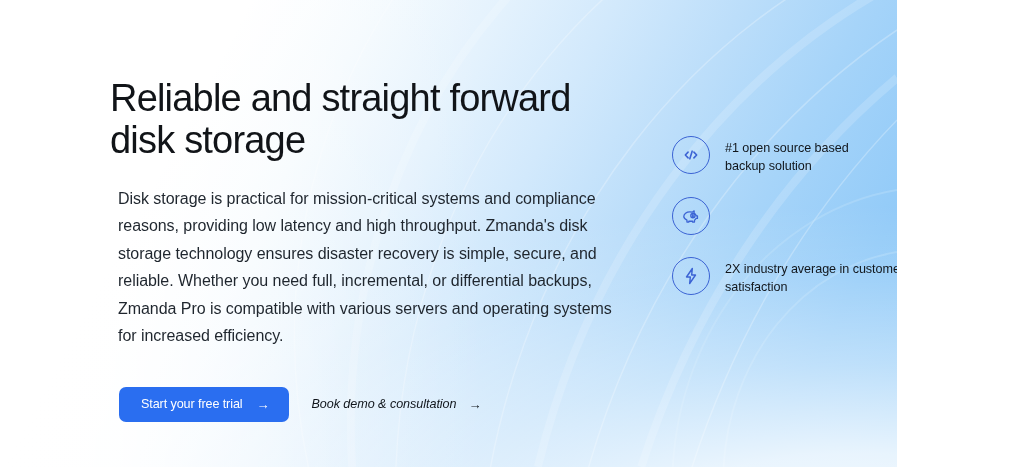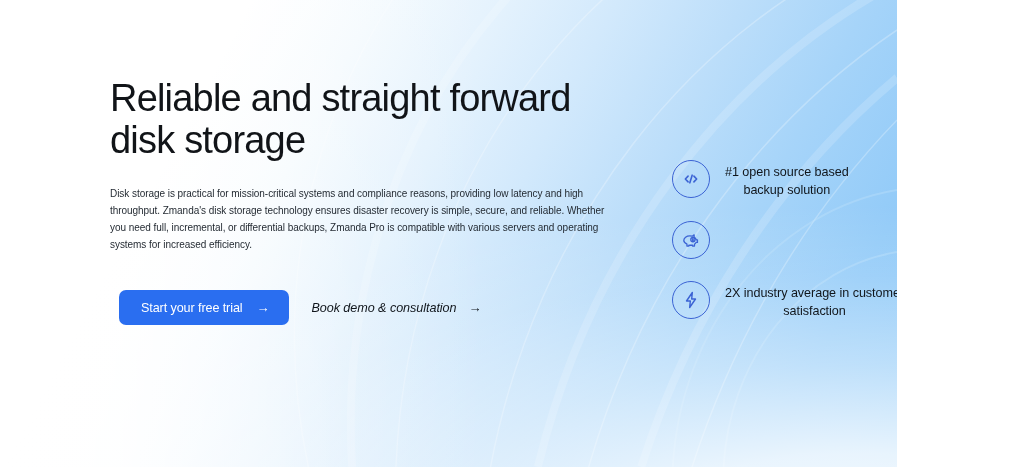--- a/index.html
+++ b/index.html
@@ -95,25 +95,26 @@
     font-size:38px;
     line-height:1.10;
     font-weight:400;
     letter-spacing:-0.8px;
     color:#111418;
     white-space:pre-line;
   }
 
   .body-copy {
     margin-top:23px;
-    font-size:10px;
+    font-size:16px;
     line-height:1.72;
     color:#1f262e;
     letter-spacing:-0.05px;
     max-width:512px;
+    margin-left:8px;
   }
   .body-copy.second {
     margin-top:18px;
   }
 
   .cta-row {
     margin-top:37px;
     display:flex;
     align-items:center;
     gap:18px;
@@ -149,26 +150,25 @@
     padding:6px 4px;
     line-height:1;
     font-style:italic;
   }
   .link-secondary .arrow { font-size:13px; line-height:1; }
 
   
   .features {
     position:absolute;
     left:672px;
-    top:160px;
+    top:136px;
     width:300px;
     display:flex;
     flex-direction:column;
     gap:22px;
-    text-align:center;
   }
 
   .feature {
     display:flex;
     align-items:flex-start;
     gap:15px;
   }
 
   .feature-icon {
     flex:0 0 auto;

